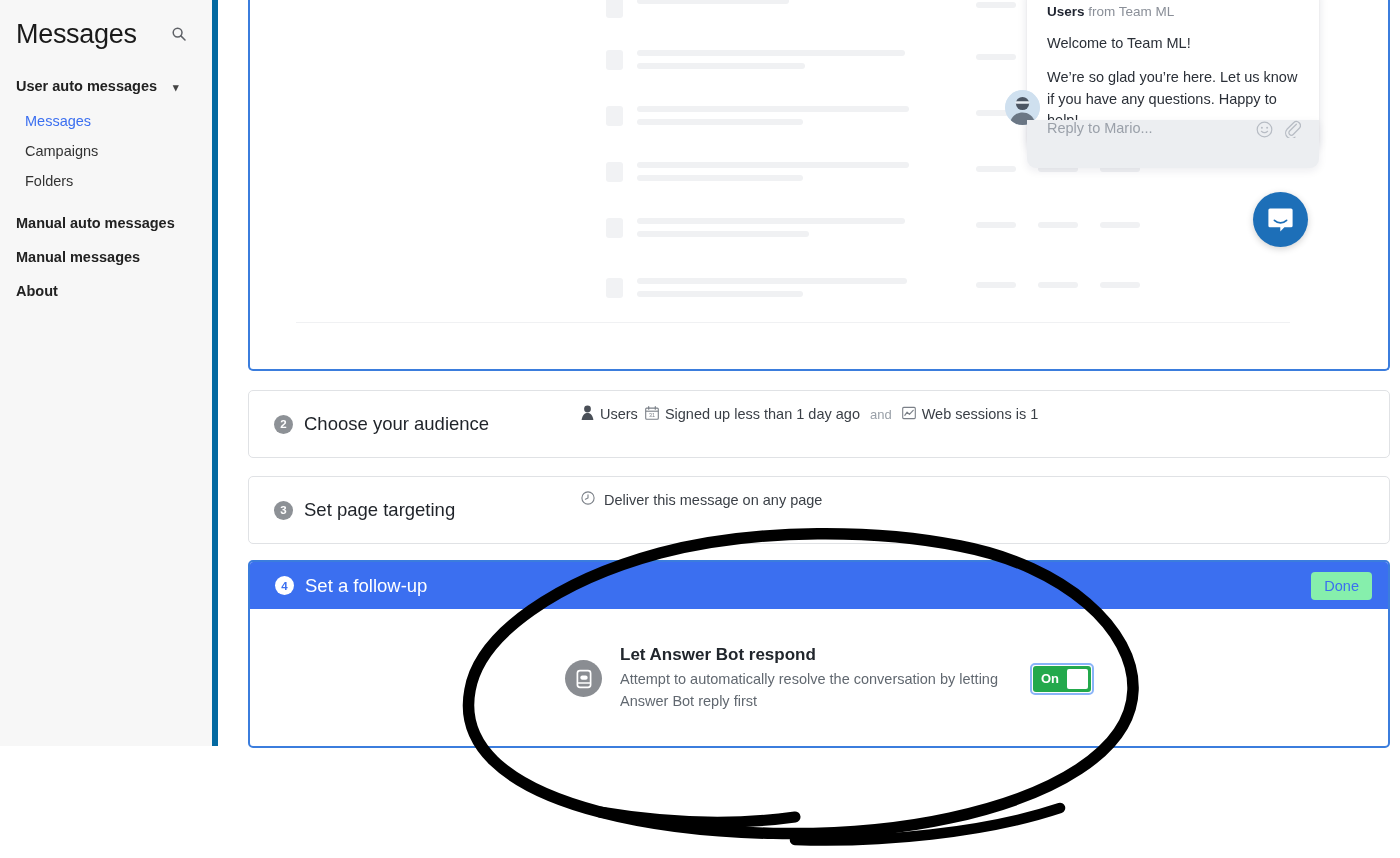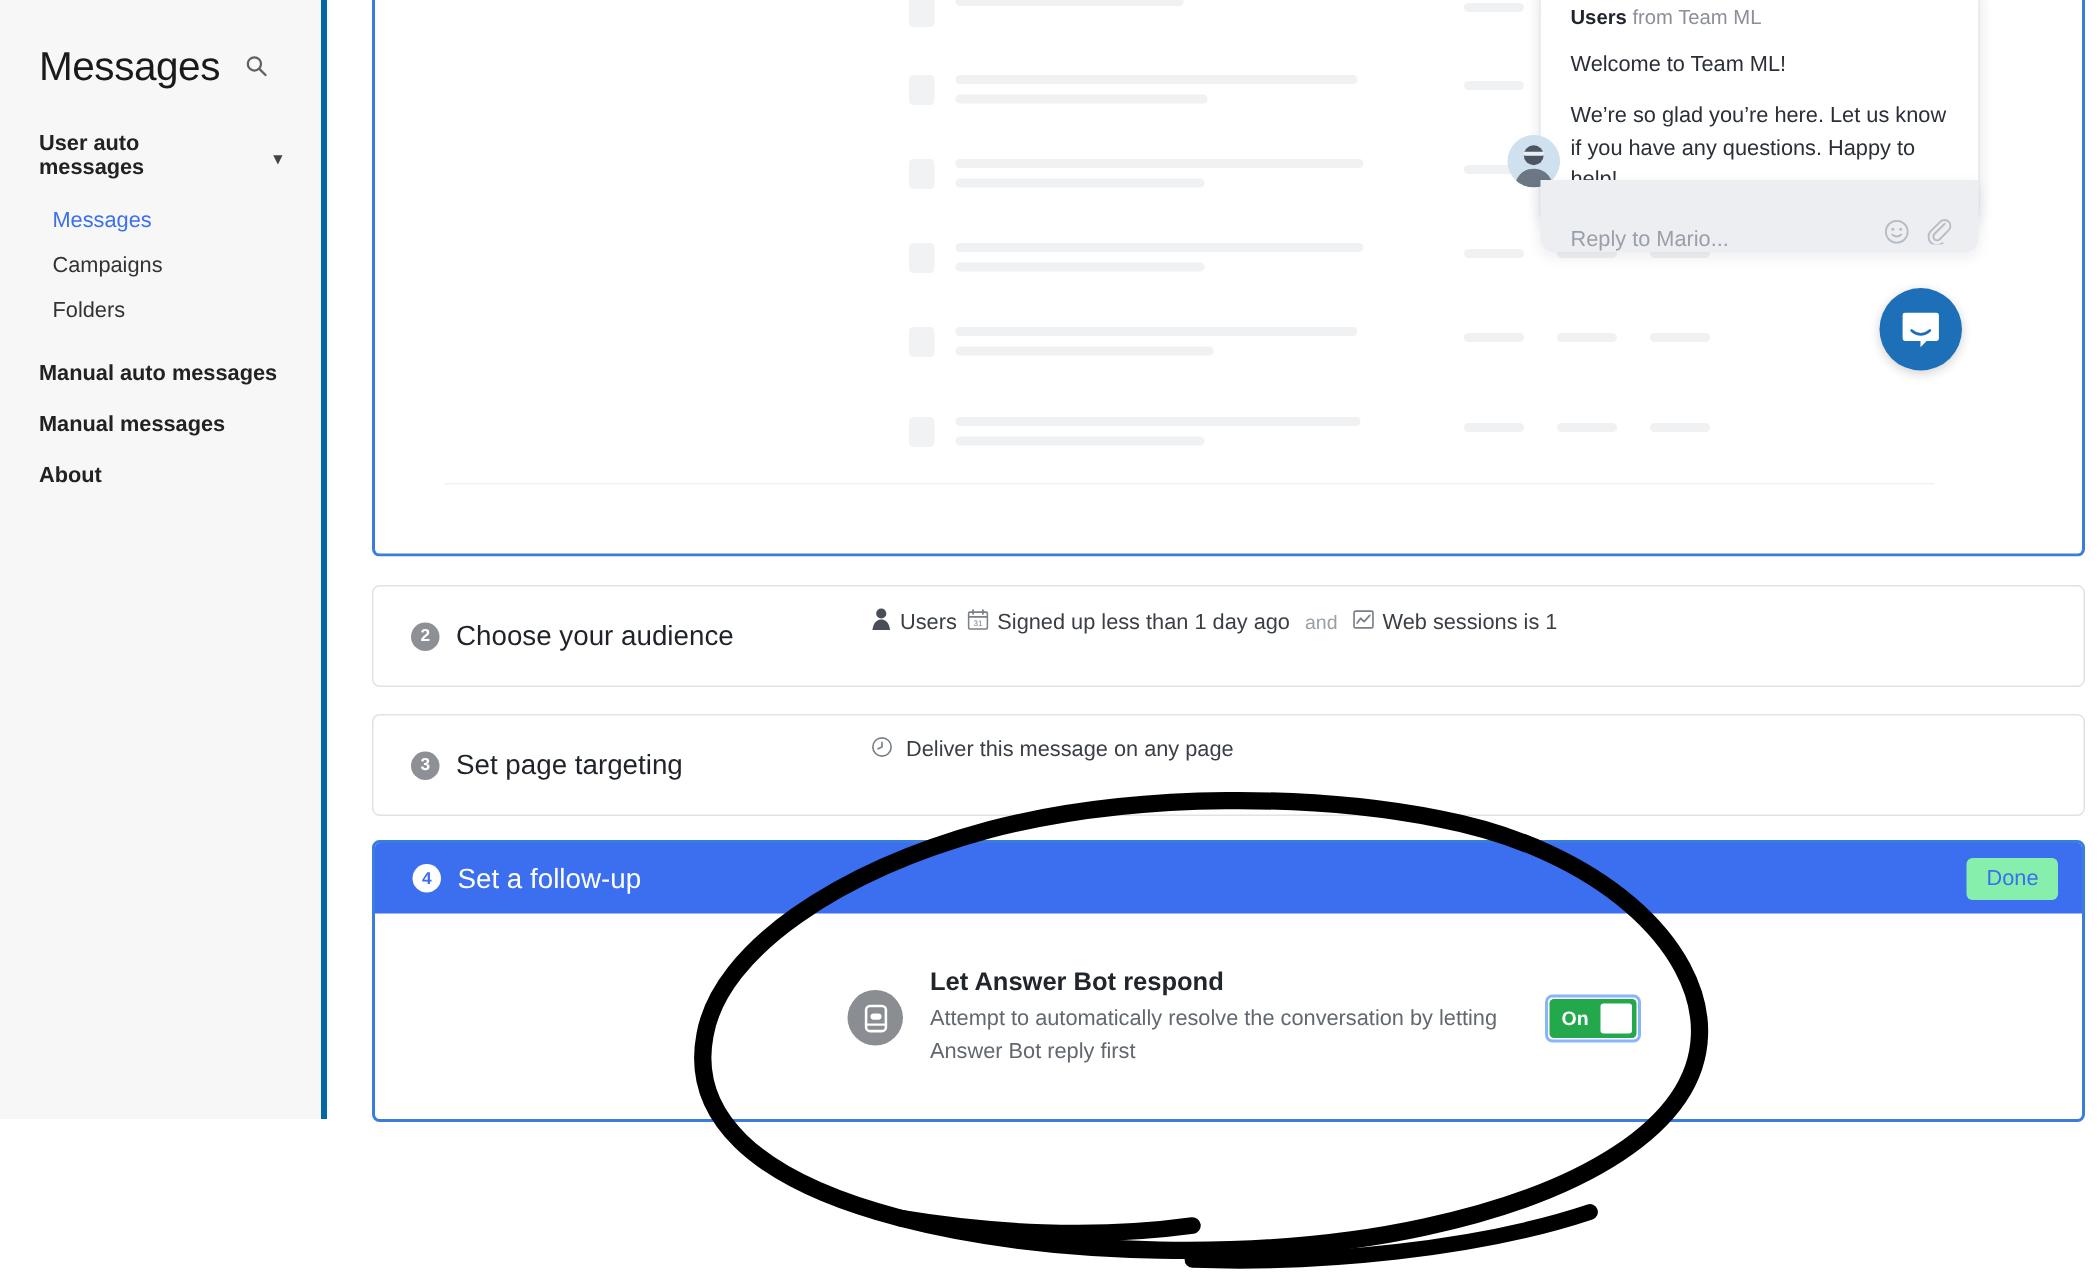--- a/index.html
+++ b/index.html
@@ -16,22 +16,22 @@
     width: 1400px; height: 858px;
     background: #ffffff;
   }
 
   
   .sidebar {
     position: absolute;
     left: 0; top: 0;
     width: 218px; height: 746px;
     background: #f7f7f7;
-    border-right: 4px solid #0369a1;
-    padding: 14px;
+    border-right: 6px solid #0369a1;
+    padding: 4px;
   }
   .sidebar-header {
     display: flex;
     align-items: center;
     justify-content: space-between;
     padding: 14px 18px 0 12px;
   }
   .sidebar-title {
     font-size: 27px;
     font-weight: 400;
@@ -176,21 +176,21 @@
     background: #d9e6f2;
   }
 
   .composer {
     position: absolute;
     left: 777px; top: 160px;
     width: 292px; height: 48px;
     background: #eceef1;
     border-radius: 0 0 9px 9px;
     display: flex;
-    align-items: flex-end;
+    align-items: flex-start;
     justify-content: space-between;
     padding: 0 18px 0 20px;
     box-shadow: 0 3px 9px rgba(20,30,60,.08);
   }
   .composer-ph {
     font-size: 14.5px;
     color: #9aa0a9;
   }
   .composer-icons { display: flex; gap: 11px; align-items: center; }
 

